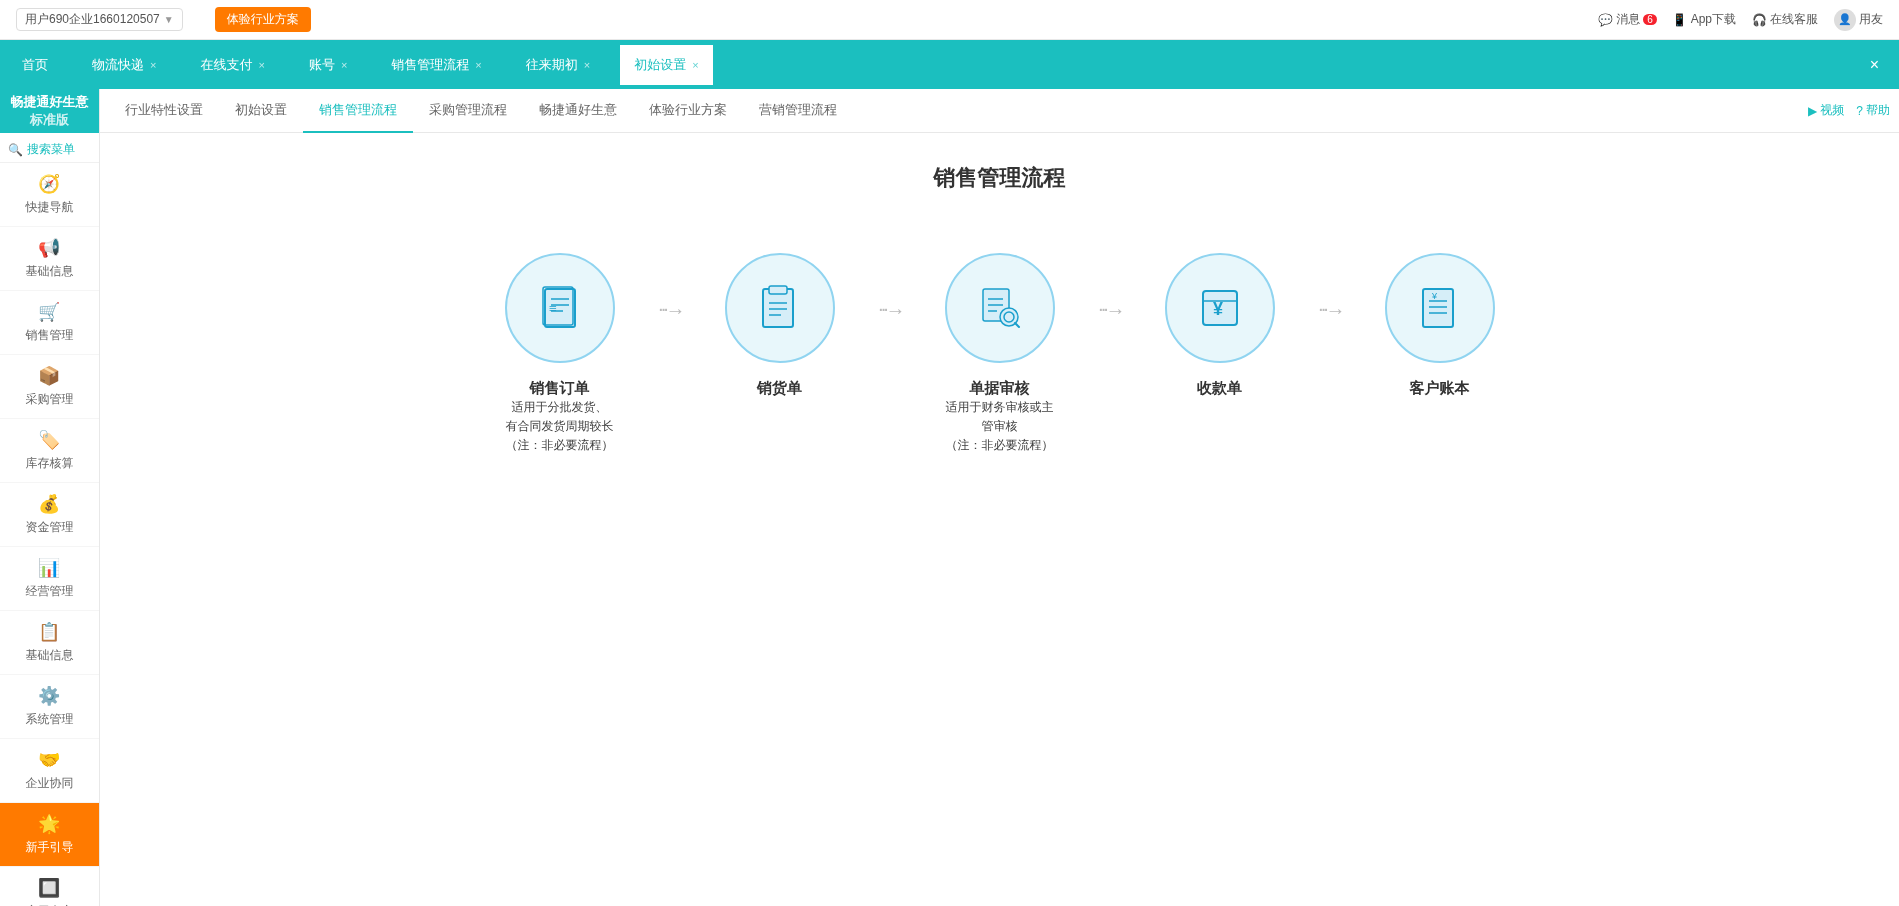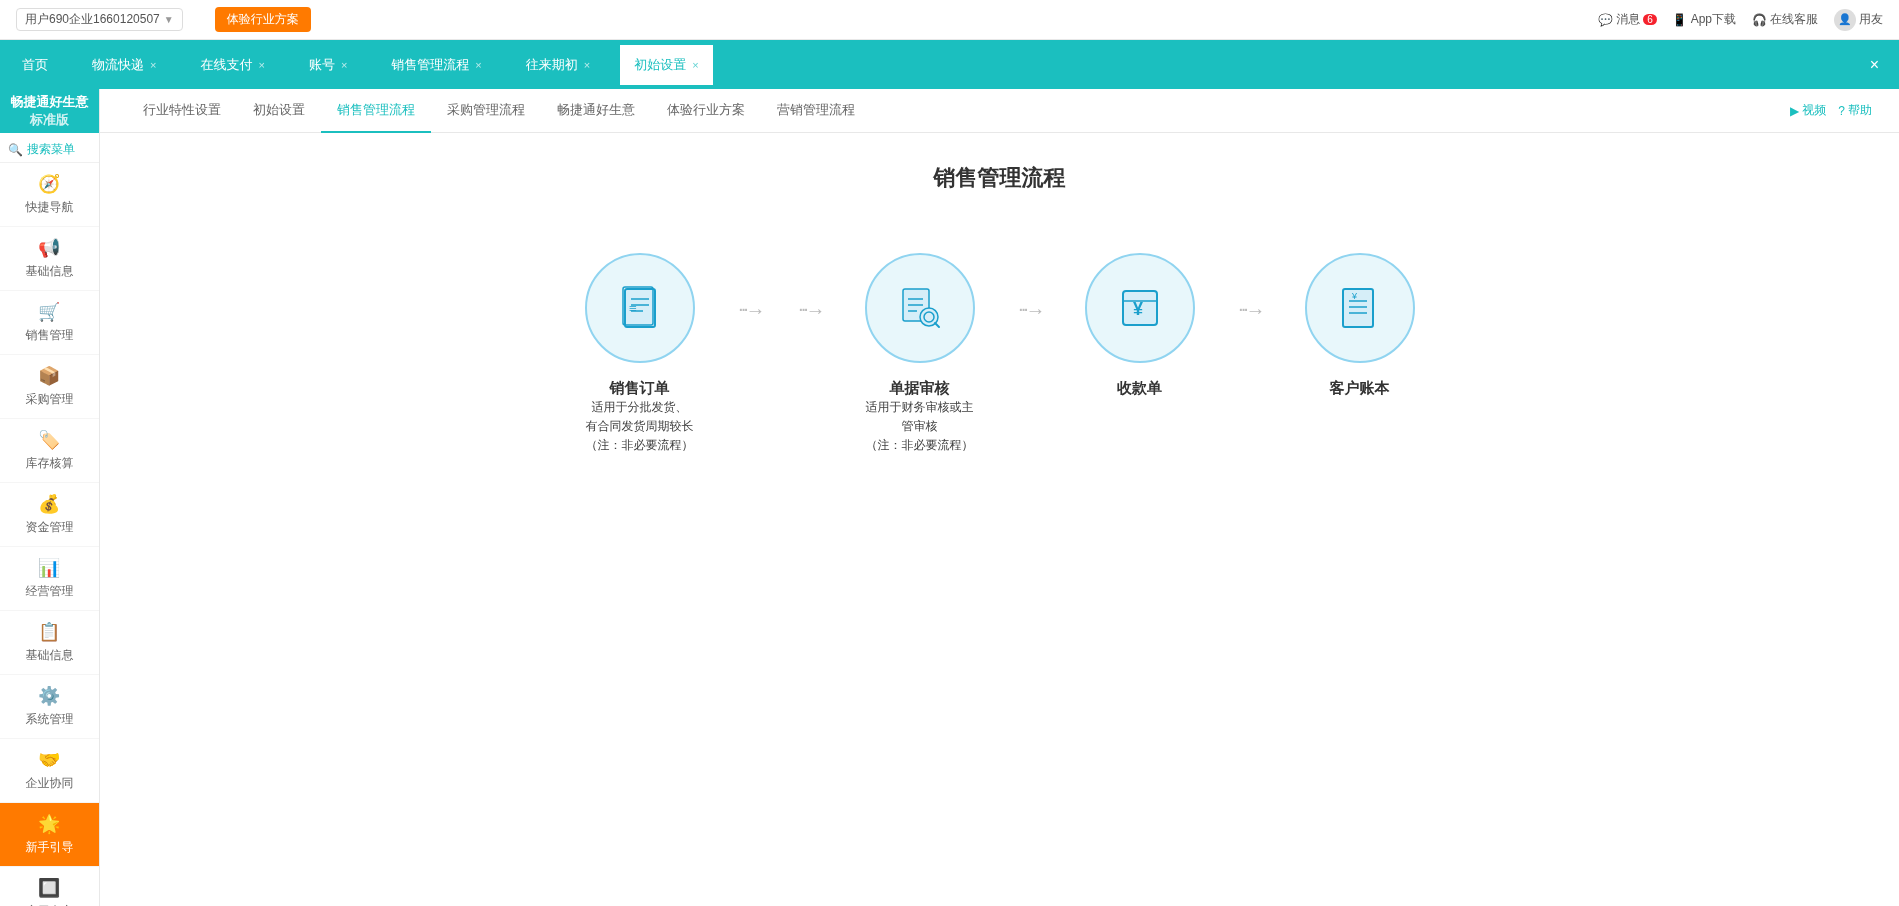--- a/index.html
+++ b/index.html
@@ -96,21 +96,21 @@
     .main-content {
       flex: 1;
       background: #fff;
       overflow-y: auto;
     }
 
     
     .sub-tabs {
       display: flex;
       align-items: center;
-      padding: 0 27px;
+      padding: 0 9px;
       border-bottom: 1px solid #e8e8e8;
       height: 44px;
       gap: 0;
     }
     .sub-tab {
       padding: 0 16px;
       height: 44px;
       display: flex; align-items: center;
       cursor: pointer;
       color: #666;
@@ -363,20 +363,33 @@
               <rect x="8" y="4" width="30" height="38" rx="2" stroke="#1a9fcc" stroke-width="1.5" fill="none"></rect>
               <text x="14" y="30" font-size="14" fill="#1a9fcc" font-family="serif">≡</text>
             </svg>
           </div>
           <div class="flow-step-name">销售订单</div>
           <div class="flow-step-desc">适用于分批发货、<br>有合同发货周期较长<br>（注：非必要流程）</div>
         </div>
 
         <div class="flow-arrow">···→</div>
 
+        <div class="flow-step">
+          <div class="flow-circle">
+            <svg viewBox="0 0 50 50" fill="none" xmlns="http://www.w3.org/2000/svg">
+              <rect x="8" y="6" width="30" height="38" rx="2" stroke="#1a9fcc" stroke-width="2" fill="#d6eef8"></rect>
+              <rect x="14" y="3" width="18" height="8" rx="2" fill="#d6eef8" stroke="#1a9fcc" stroke-width="1.5"></rect>
+              <line x1="14" y1="20" x2="32" y2="20" stroke="#1a9fcc" stroke-width="1.5"></line>
+              <line x1="14" y1="26" x2="32" y2="26" stroke="#1a9fcc" stroke-width="1.5"></line>
+              <line x1="14" y1="32" x2="26" y2="32" stroke="#1a9fcc" stroke-width="1.5"></line>
+            </svg>
+          </div>
+          <div class="flow-step-name">销货单</div>
+          <div class="flow-step-desc"></div>
+        </div>
 
         <div class="flow-arrow">···→</div>
 
         <div class="flow-step">
           <div class="flow-circle">
             <svg viewBox="0 0 50 50" fill="none" xmlns="http://www.w3.org/2000/svg">
               <rect x="8" y="6" width="26" height="32" rx="2" stroke="#1a9fcc" stroke-width="1.5" fill="#d6eef8"></rect>
               <line x1="13" y1="16" x2="28" y2="16" stroke="#1a9fcc" stroke-width="1.5"></line>
               <line x1="13" y1="22" x2="28" y2="22" stroke="#1a9fcc" stroke-width="1.5"></line>
               <line x1="13" y1="28" x2="22" y2="28" stroke="#1a9fcc" stroke-width="1.5"></line>

